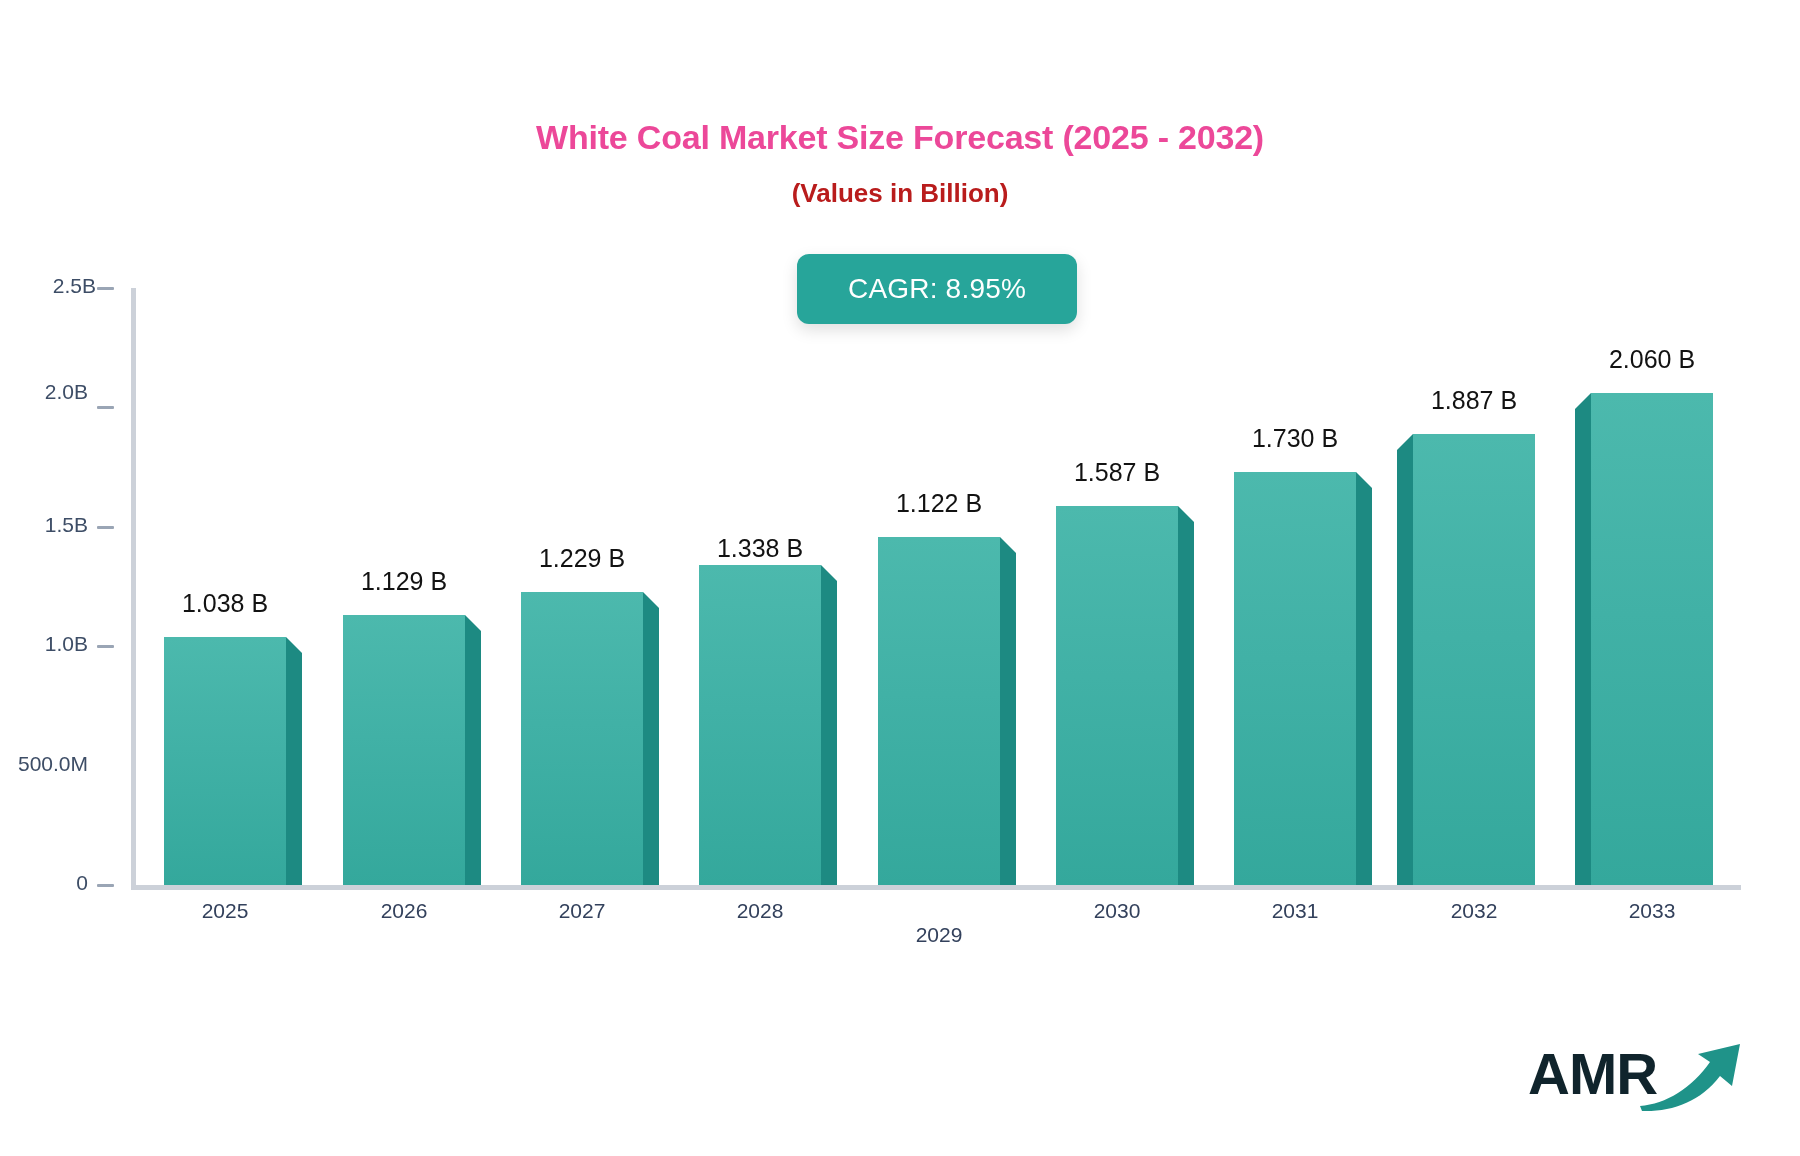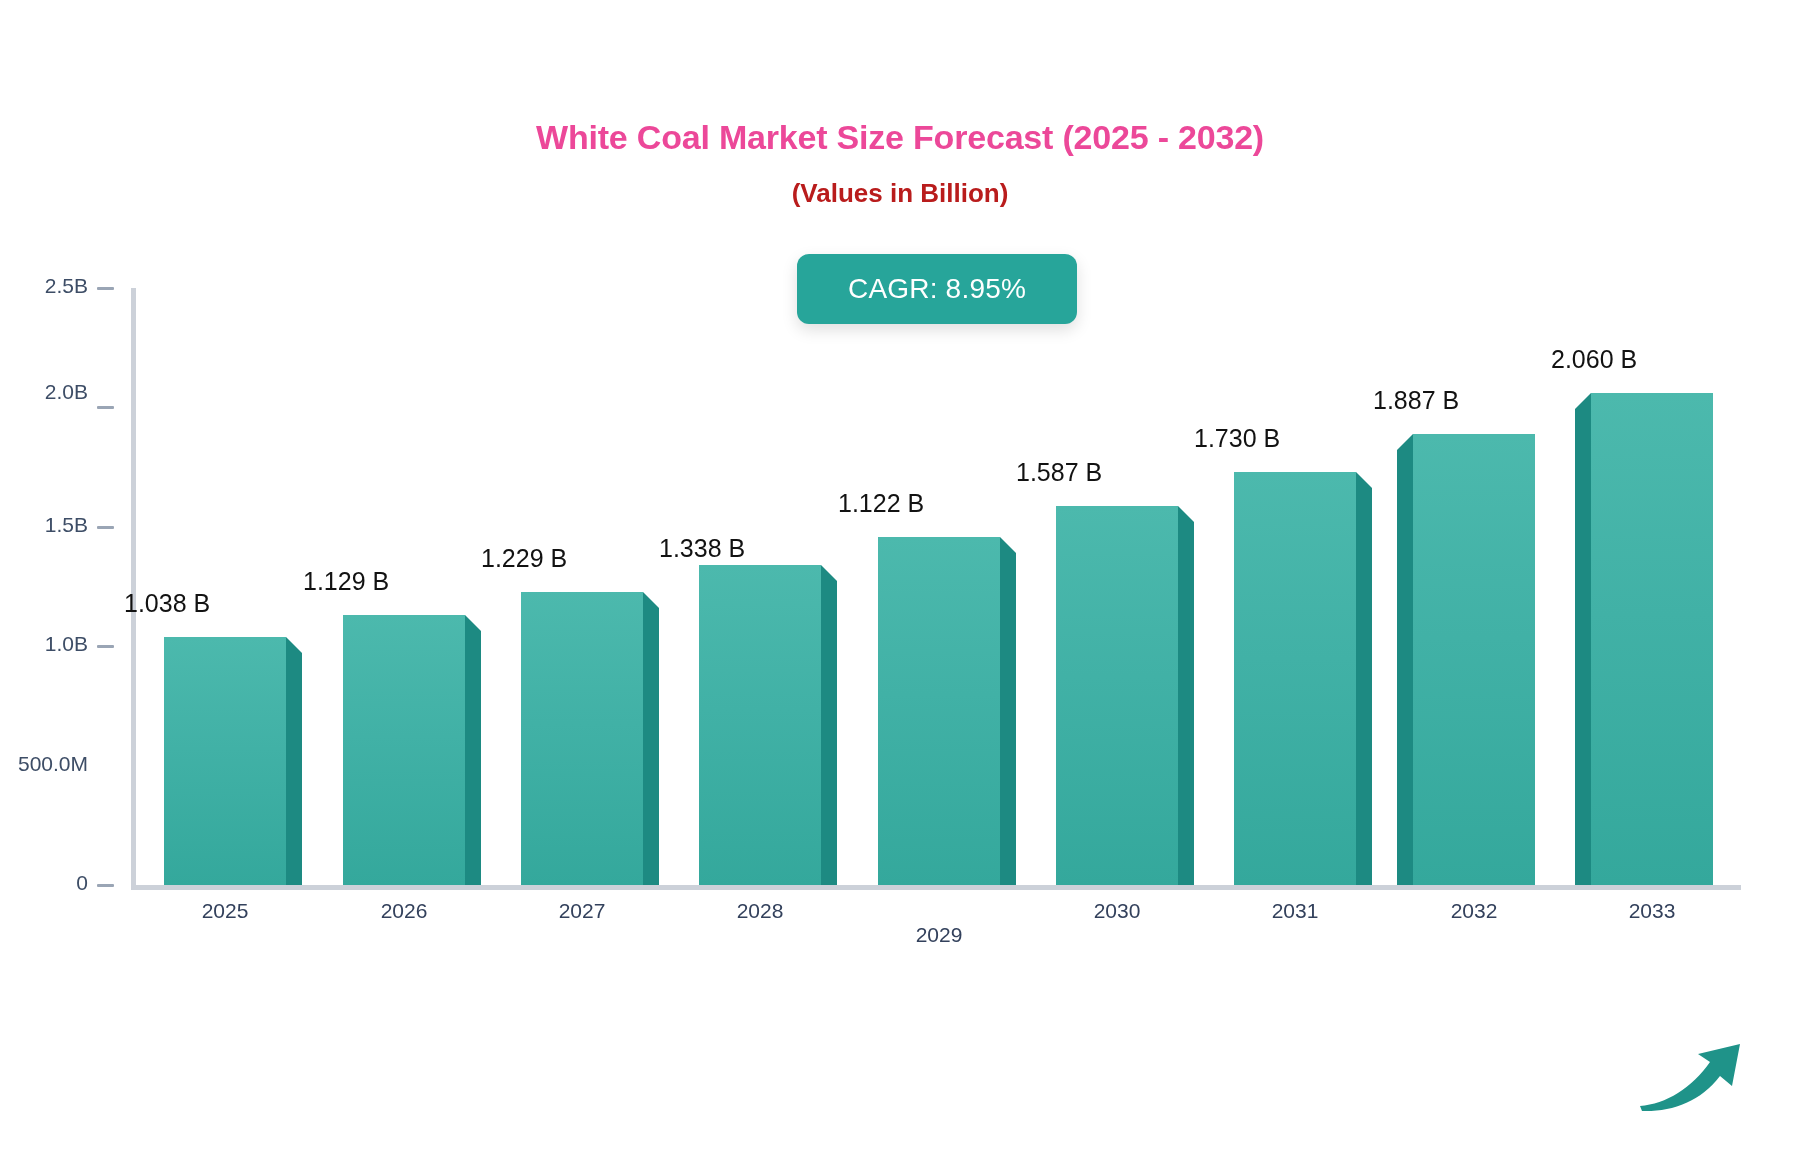--- a/index.html
+++ b/index.html
@@ -115,21 +115,21 @@
     bottom: 0;
     background: #1d8a82;
   }
   .bar-side-cap {
     position: absolute;
     width: 0;
     height: 0;
   }
   .bar-value-label {
     position: absolute;
-    text-align: left;
+    text-align: center;
     font-size: 25px;
     color: #121212;
     white-space: nowrap;
   }
   .x-tick-label {
     position: absolute;
     top: 899px;
     text-align: center;
     font-size: 21px;
     color: #33415c;
@@ -169,21 +169,21 @@
 <div id="cagr-badge">
   <span>CAGR: 8.95%</span>
 </div>
 
 <div id="plot">
 
   <div id="y-axis-line"></div>
   <div id="x-axis-line"></div>
 
   <div id="y-ticks-container">
-      <div class="y-tick-label" style="top: 274px; left: 0px; width: 88px; right: auto;">2.5B</div>
+      <div class="y-tick-label" style="top: 274px; left: 0px; width: 88px; right: auto; padding-left: 8px;">2.5B</div>
       <div class="y-tick-dash" style="top: 287px; left: 97px;"></div>
       <div class="y-tick-label" style="top: 380px; left: 0px; width: 88px; right: auto;">2.0B</div>
       <div class="y-tick-dash" style="top: 406.4px; left: 97px;"></div>
       <div class="y-tick-label" style="top: 512.8px; left: 0px; width: 88px; right: auto;">1.5B</div>
       <div class="y-tick-dash" style="top: 525.8px; left: 97px;"></div>
       <div class="y-tick-label" style="top: 632.2px; left: 0px; width: 88px; right: auto;">1.0B</div>
       <div class="y-tick-dash" style="top: 645.2px; left: 97px;"></div>
       <div class="y-tick-label" style="top: 751.6px; left: 0px; width: 88px; right: auto;">500.0M</div>
       <div class="y-tick-label" style="top: 871px; left: 0px; width: 88px; right: auto;">0</div>
       <div class="y-tick-dash" style="top: 884px; left: 97px;"></div>
@@ -254,16 +254,17 @@
       <div class="x-tick-label" style="left: 838px; width: 202px; margin-top: 24px;">2029</div>
       <div class="x-tick-label" style="left: 1016px; width: 202px;">2030</div>
       <div class="x-tick-label" style="left: 1194px; width: 202px;">2031</div>
       <div class="x-tick-label" style="left: 1373px; width: 202px;">2032</div>
       <div class="x-tick-label" style="left: 1551px; width: 202px;">2033</div>
     </div>
 
 </div>
 
 <div id="amr-logo">
+  <div id="amr-logo-text">AMR</div>
   <svg id="amr-logo-arrow" width="112" height="74" viewBox="0 0 112 74">
     <path d="M4 68 C 30 66, 56 50, 74 24 L 62 16 L 104 6 L 96 48 L 84 38 C 64 64, 36 74, 6 73 Z" fill="#1f9389"></path>
   </svg>
 </div>
 
 </body></html>

